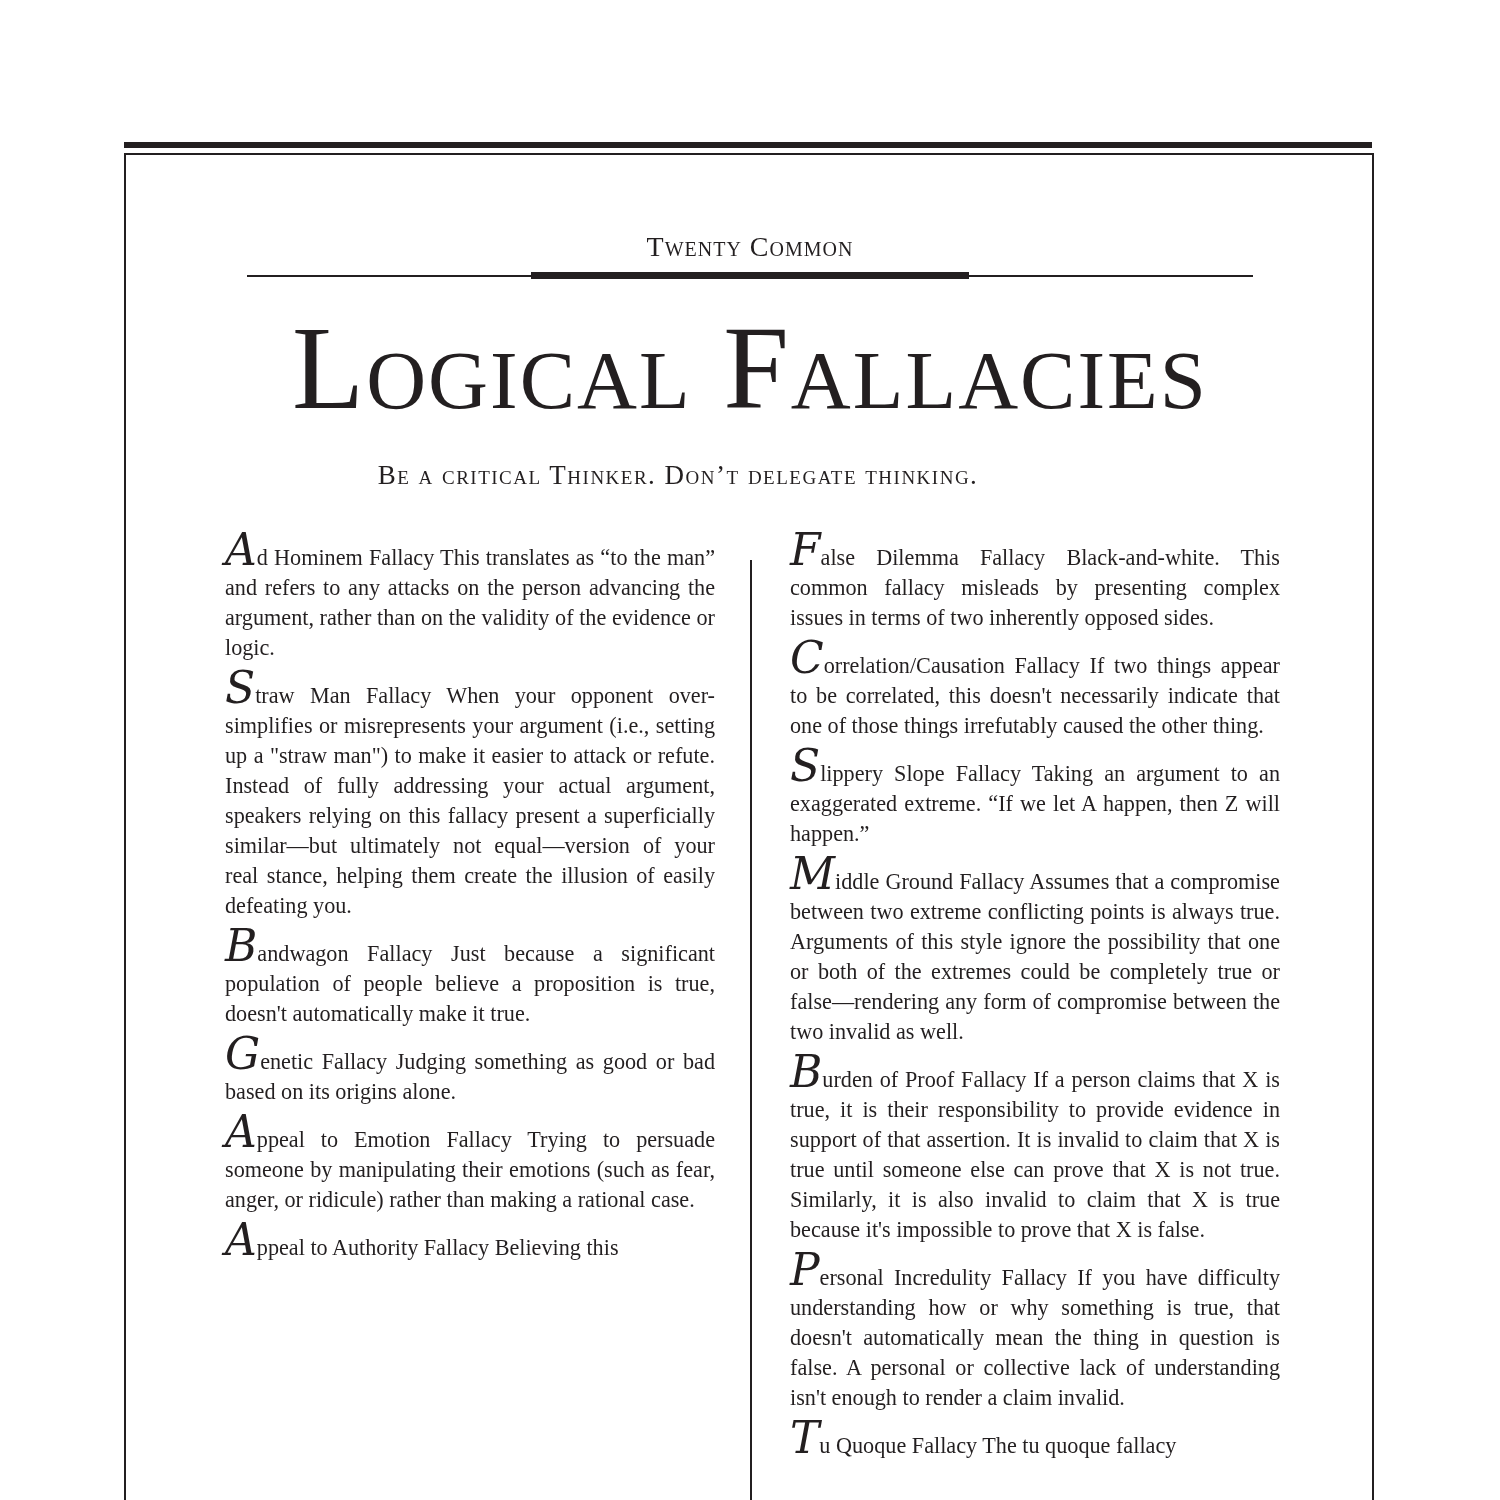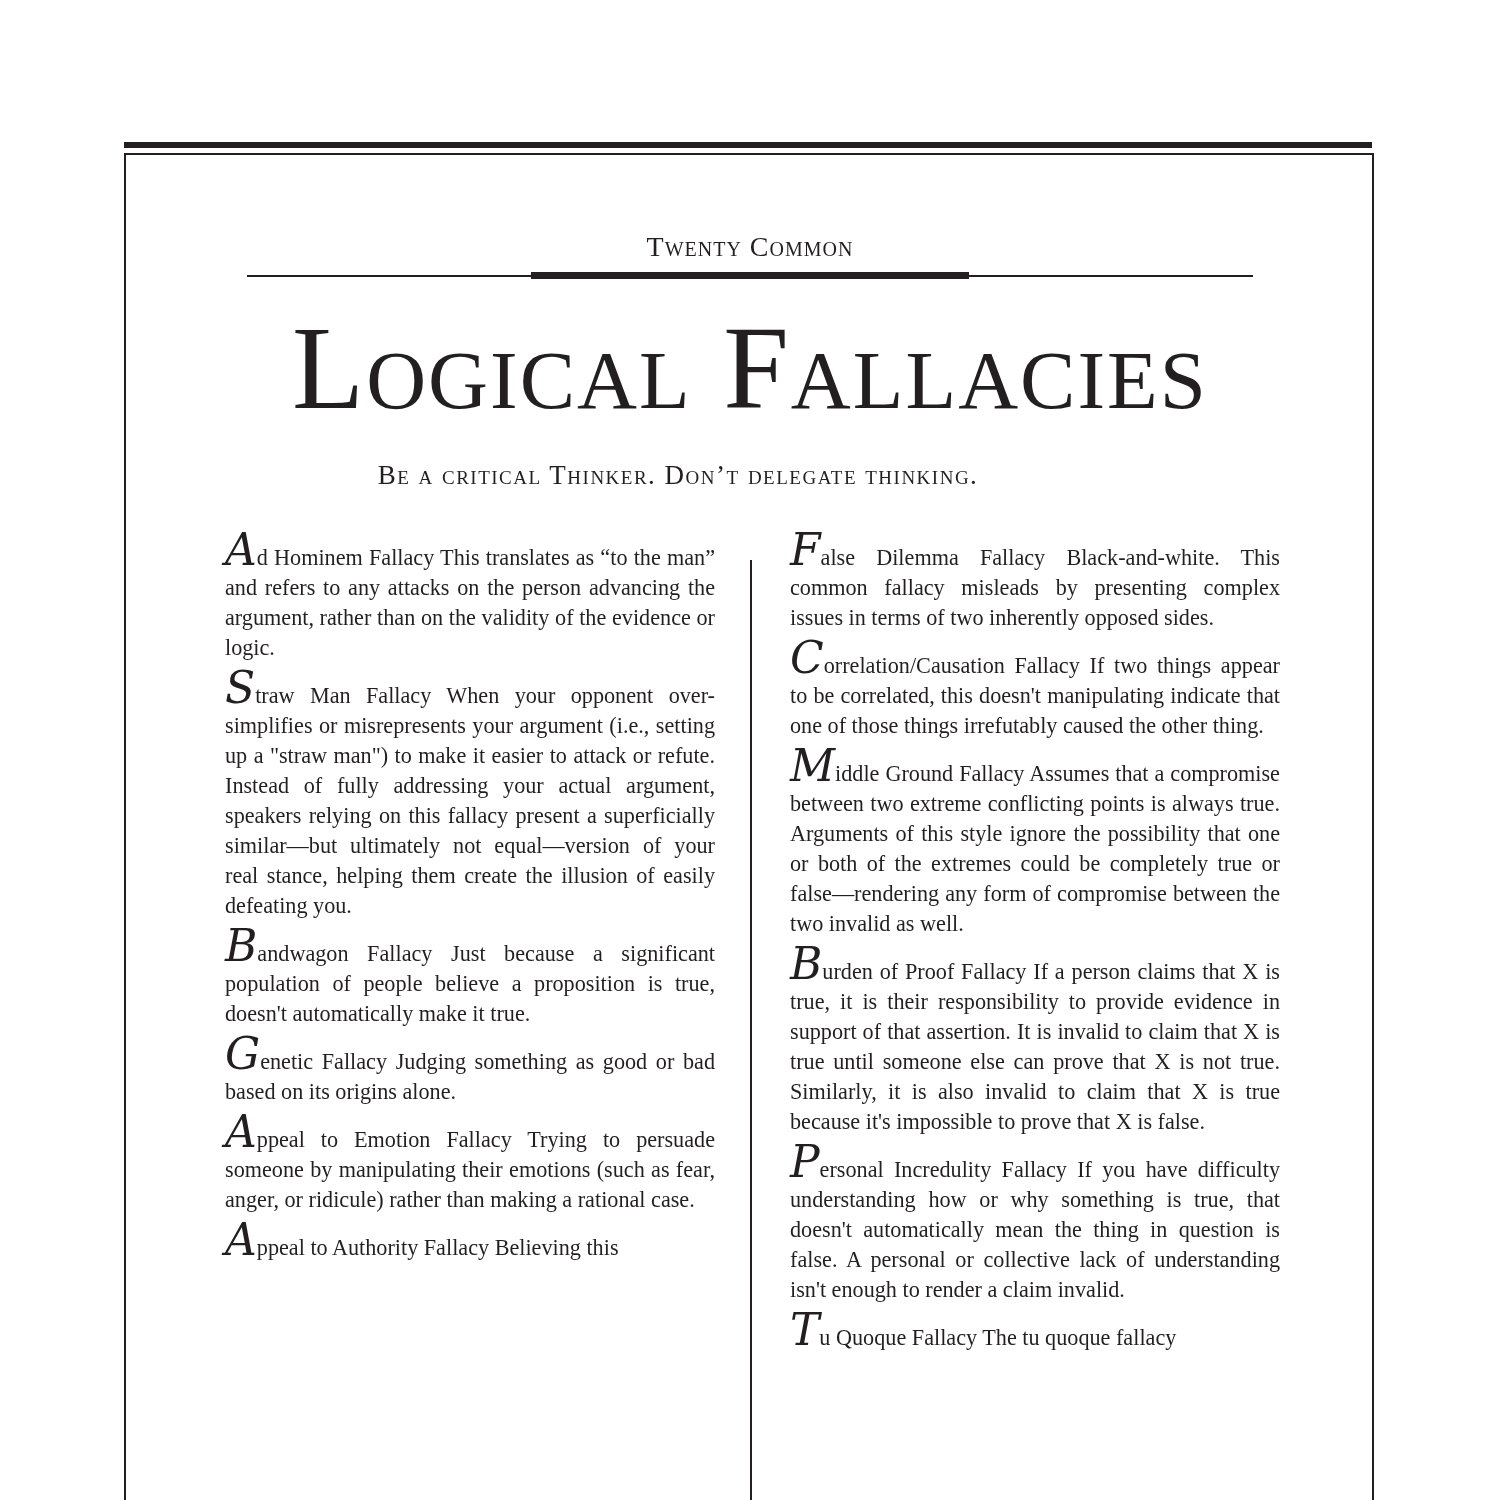--- a/index.html
+++ b/index.html
@@ -37,18 +37,19 @@
   <p class="entry"><span class="drop">A</span><span class="name">d Hominem Fallacy</span> <span>This translates as “to the man” and refers to any attacks on the person advancing the argument, rather than on the validity of the evidence or logic.</span></p>
   <p class="entry"><span class="drop">S</span><span class="name">traw Man Fallacy</span> <span>When your opponent over-simplifies or misrepresents your argument (i.e., setting up a "straw man") to make it easier to attack or refute. Instead of fully addressing your actual argument, speakers relying on this fallacy present a superficially similar—but ultimately not equal—version of your real stance, helping them create the illusion of easily defeating you.</span></p>
   <p class="entry"><span class="drop">B</span><span class="name">andwagon Fallacy</span> <span>Just because a significant population of people believe a proposition is true, doesn't automatically make it true.</span></p>
   <p class="entry"><span class="drop">G</span><span class="name">enetic Fallacy</span> <span>Judging something as good or bad based on its origins alone.</span></p>
   <p class="entry"><span class="drop">A</span><span class="name">ppeal to Emotion Fallacy</span> <span>Trying to persuade someone by manipulating their emotions (such as fear, anger, or ridicule) rather than making a rational case.</span></p>
   <p class="entry"><span class="drop">A</span><span class="name">ppeal to Authority Fallacy</span> <span>Believing this</span></p>
 </div>
 
 <div class="col right">
   <p class="entry"><span class="drop">F</span><span class="name">alse Dilemma Fallacy</span> <span>Black-and-white. This common fallacy misleads by presenting complex issues in terms of two inherently opposed sides.</span></p>
-  <p class="entry"><span class="drop">C</span><span class="name">orrelation/Causation Fallacy</span> <span>If two things appear to be correlated, this doesn't manipulating indicate that one of those things irrefutably caused the other thing.</span></p>
+  <p class="entry"><span class="drop">C</span><span class="name">orrelation/Causation Fallacy</span> <span>If two things appear to be correlated, this doesn't necessarily indicate that one of those things irrefutably caused the other thing.</span></p>
+  <p class="entry"><span class="drop">S</span><span class="name">lippery Slope Fallacy</span> <span>Taking an argument to an exaggerated extreme. “If we let A happen, then Z will happen.”</span></p>
   <p class="entry"><span class="drop">M</span><span class="name">iddle Ground Fallacy</span> <span>Assumes that a compromise between two extreme conflicting points is always true. Arguments of this style ignore the possibility that one or both of the extremes could be completely true or false—rendering any form of compromise between the two invalid as well.</span></p>
   <p class="entry"><span class="drop">B</span><span class="name">urden of Proof Fallacy</span> <span>If a person claims that X is true, it is their responsibility to provide evidence in support of that assertion. It is invalid to claim that X is true until someone else can prove that X is not true. Similarly, it is also invalid to claim that X is true because it's impossible to prove that X is false.</span></p>
   <p class="entry"><span class="drop">P</span><span class="name">ersonal Incredulity Fallacy</span> <span>If you have difficulty understanding how or why something is true, that doesn't automatically mean the thing in question is false. A personal or collective lack of understanding isn't enough to render a claim invalid.</span></p>
   <p class="entry"><span class="drop">T</span><span class="name">u Quoque Fallacy</span> <span>The tu quoque fallacy</span></p>
 </div>
 
 </body></html>

